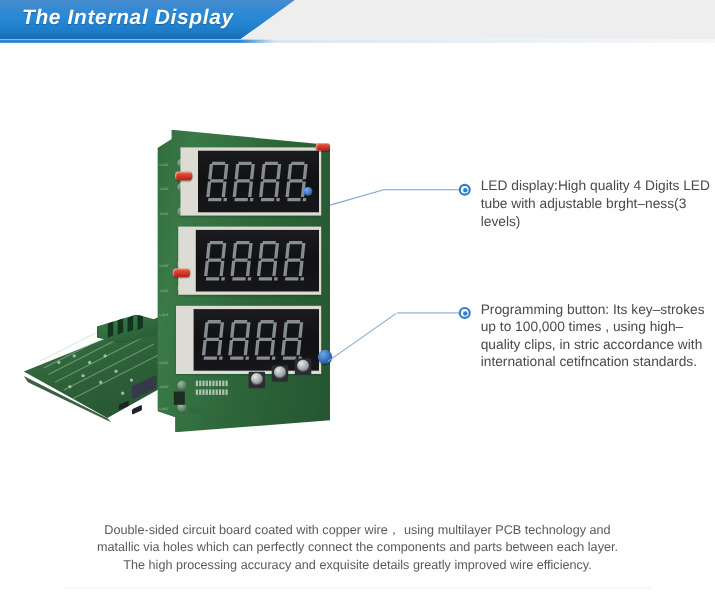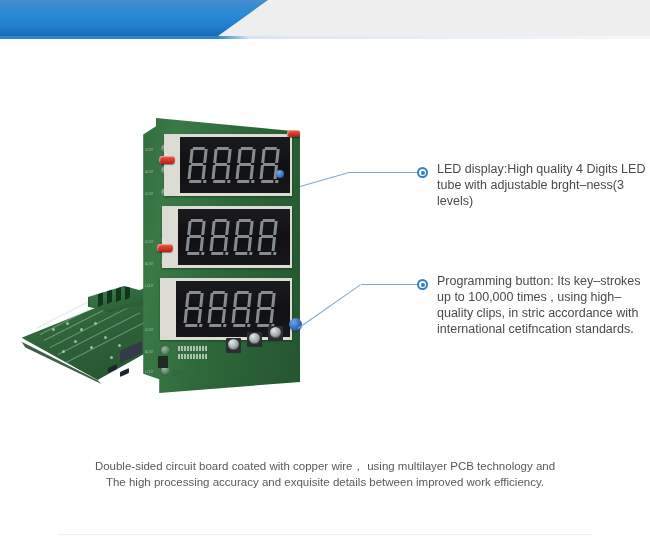--- a/index.html
+++ b/index.html
@@ -288,21 +288,21 @@
     position: absolute;
     color: #4a4a4a;
     font-size: 12.5px;
     line-height: 16px;
     width: 215px;
   }
 
   
   .caption {
     position: absolute;
-    left: 60px; top: 458px;
+    left: 60px; top: 474px;
     width: 530px;
     text-align: center;
     color: #5a5a5a;
     font-size: 11.5px;
     line-height: 16px;
   }
   .footer-rule {
     position: absolute;
     left: 58px; top: 534px;
     width: 534px;
@@ -310,20 +310,21 @@
     background: #f0eef2;
   }
 </style>
 </head>
 <body>
 
 <div class="header">
   <div class="header-graybar"></div>
   <div class="header-blue"></div>
   <div class="header-blue-shine"></div>
+  <div class="header-title">The Internal Display</div>
   <div class="header-underline"></div>
 </div>
 
 <div class="photo">
 
   <div class="base-board"></div>
   <div class="base-board-edge"></div>
 
   <div class="trace" style="left:40px; top:246px; width:78px; transform:rotate(-27deg);"></div>
   <div class="trace" style="left:44px; top:252px; width:86px; transform:rotate(-27deg);"></div>
@@ -560,16 +561,17 @@
 
 <div>
   <div class="leader" style="left:298px; top:328px; width:76px; transform:rotate(-35deg);"></div>
   <div class="leader" style="left:361px; top:284px; width:58px;"></div>
   <div class="leader-dot" style="left:417px; top:279px;"></div>
   <div class="callout-text" style="left:437px; top:273px;">Programming button:  Its key–strokes up to 100,000 times , using high–quality clips, in stric accordance with international cetifncation standards.</div>
 </div>
 
 <div class="caption">
   <div>Double-sided circuit board coated with copper wire， using multilayer PCB technology and</div>
-  <div>The high processing accuracy and exquisite details between improved work efficiency.</div>
+  <div>matallic via holes which can perfectly connect the components and parts between each layer.</div>
+  <div>The high processing accuracy and exquisite details greatly improved wire efficiency.</div>
 </div>
 
 <div class="footer-rule"></div>
 
 </body></html>

